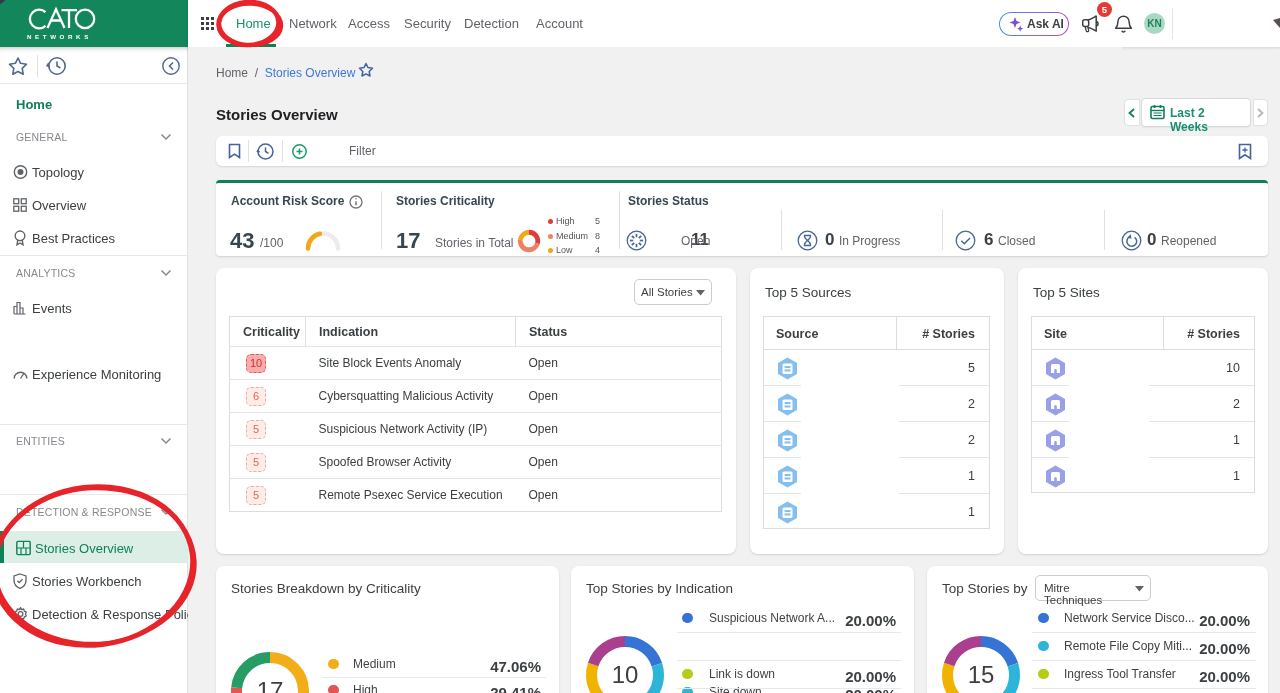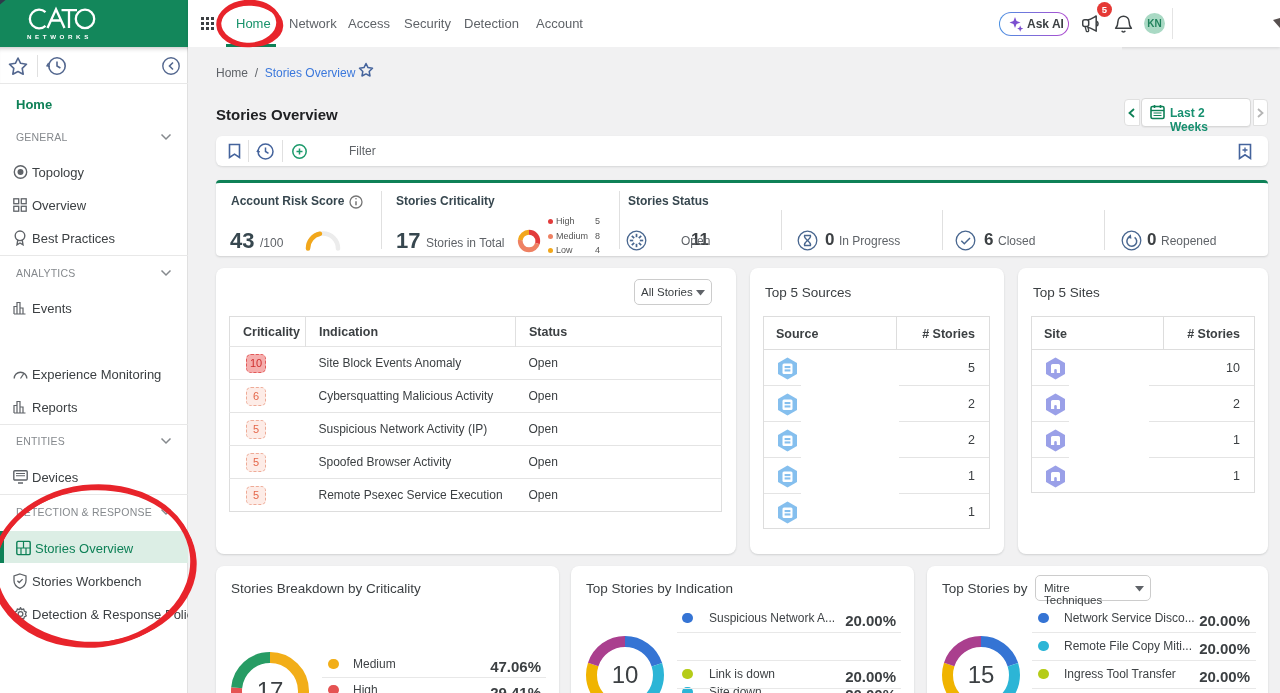--- a/index.html
+++ b/index.html
@@ -129,40 +129,26 @@
         </svg>
     <span class="mi-txt">Events</span>
   </div>
   <div class="menu-item" style="top:357px">
     <svg width="15" height="11" fill="none" stroke="#5f6368" stroke-width="1.4">
           <path d="M1.2 10 A6.3 6.3 0 0 1 13.8 10"></path>
           <path d="M7.5 10 L10.6 5.4" stroke-width="1.2"></path>
         </svg>
     <span class="mi-txt">Experience Monitoring</span>
   </div>
-  <div class="menu-item" style="top:390px">
-    <svg width="14" height="14" fill="none" stroke="#5f6368" stroke-width="1.2">
-          <path d="M1 13 V5.5 h3 v7.5 M4 13 V1.5 H7 v11.5 M7 13 V7 h3 v6 M1 13 h11.5"></path>
-        </svg>
-    <span class="mi-txt">Reports</span>
-  </div>
   <div class="sb-divider" style="top:424px"></div>
   <div class="menu-sec" style="top:435px">ENTITIES</div>
   <svg class="abs" style="left:160px;top:437px" width="12" height="8" fill="none" stroke="#85898d" stroke-width="1.5">
         <path d="M1.5 1.5 L6 6 L10.5 1.5"></path>
       </svg>
 
-  <div class="menu-item" style="top:460px">
-    <svg width="15" height="14" fill="none" stroke="#5f6368" stroke-width="1.4">
-          <rect x="0.8" y="0.8" width="13.4" height="9.2" rx="1"></rect>
-          <path d="M5 13 h5" stroke-width="1.5"></path>
-          <path d="M3 3.5 h9 M3 5.8 h9" stroke-width="1.1"></path>
-        </svg>
-    <span class="mi-txt">Devices</span>
-  </div>
   <div class="sb-divider" style="top:494px"></div>
   <div class="menu-sec" style="top:506px">DETECTION &amp; RESPONSE</div>
   <svg class="abs" style="left:160px;top:508px" width="12" height="8" fill="none" stroke="#85898d" stroke-width="1.5">
         <path d="M1.5 1.5 L6 6 L10.5 1.5"></path>
       </svg>
 
   <div id="active-item"></div>
   <div id="active-bar"></div>
   <div class="menu-item" style="top:531px; color:#0e8157;">
     <svg style="left:16px" width="15" height="15" fill="none" stroke="#0e8157" stroke-width="1.4">
@@ -265,21 +251,21 @@
   <div class="stat-big" style="left:42px;top:181px;">43</div>
   <div class="stat-sub" style="left:72px;top:189px;">/100</div>
   <svg class="abs" style="left:117px;top:184px" width="36" height="20">
     <path d="M3 17.5 A 15 15 0 0 1 33 17.5" fill="none" stroke="#ececec" stroke-width="4.5" stroke-linecap="round"></path>
     <path d="M3 17.5 A 15 15 0 0 1 33 17.5" fill="none" stroke="#f2a71b" stroke-width="4.5" stroke-linecap="round" stroke-dasharray="20.3 100"></path>
   </svg>
   <div class="vdiv" style="left:193px;top:144px;height:58px;"></div>
 
   <div class="stat-label" style="left:208px;">Stories Criticality</div>
   <div class="stat-big" style="left:208px;top:181px;">17</div>
-  <div class="stat-sub" style="left:238px;top:189px;">Stories in Total</div>
+  <div class="stat-sub" style="left:247px;top:189px;">Stories in Total</div>
   <svg class="abs" style="left:328px;top:181px" width="26" height="26">
     <g transform="rotate(-90 13 13)">
       <circle cx="13" cy="13" r="8.75" fill="none" stroke="#e23b3b" stroke-width="4.8" stroke-dasharray="16.17 55"></circle>
       <circle cx="13" cy="13" r="8.75" fill="none" stroke="#ee8163" stroke-width="4.8" stroke-dasharray="25.88 55" stroke-dashoffset="-16.17"></circle>
       <circle cx="13" cy="13" r="8.75" fill="none" stroke="#f2a71b" stroke-width="4.8" stroke-dasharray="13.1 55" stroke-dashoffset="-42.05"></circle>
     </g>
   </svg>
   <div class="abs" style="left:360px;top:169px;width:52px;font-size:9px;color:#555;">
     <div style="position:relative;height:14.5px;">
           <span style="position:absolute;left:0;top:3px;width:5px;height:5px;border-radius:50%;background:#e23b3b;"></span>

